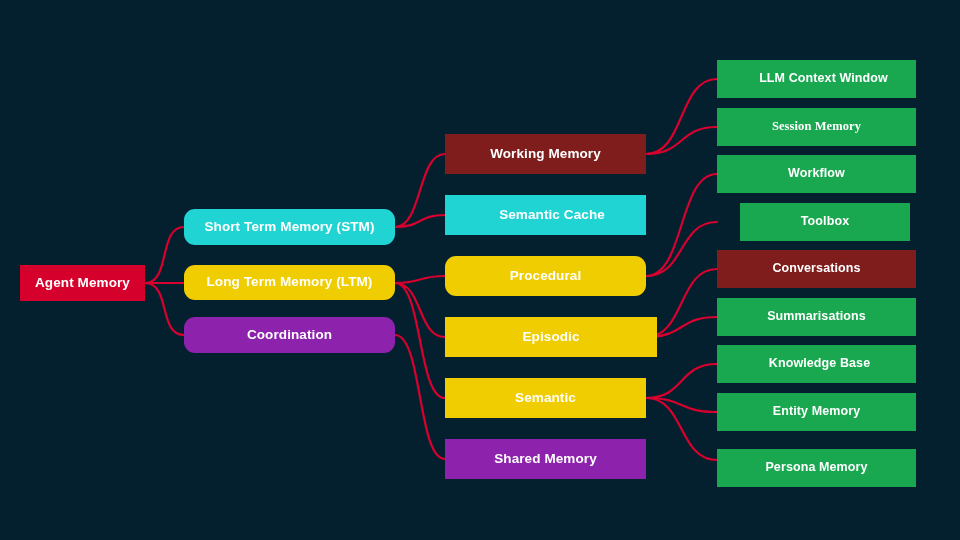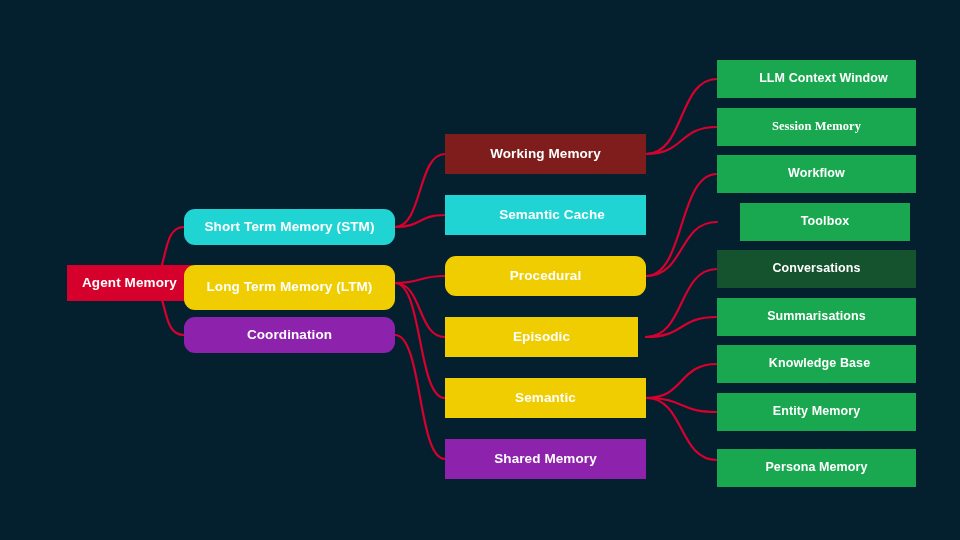--- a/index.html
+++ b/index.html
@@ -62,63 +62,63 @@
       <path d="M 646 154 C 685.05 154, 677.95 127, 717 127" fill="none" stroke="#d8002e" stroke-width="2.2" stroke-linecap="round"></path>
       <path d="M 646 276 C 685.05 276, 677.95 174, 717 174" fill="none" stroke="#d8002e" stroke-width="2.2" stroke-linecap="round"></path>
       <path d="M 646 276 C 685.05 276, 677.95 222, 717 222" fill="none" stroke="#d8002e" stroke-width="2.2" stroke-linecap="round"></path>
       <path d="M 646 337 C 685.05 337, 677.95 269, 717 269" fill="none" stroke="#d8002e" stroke-width="2.2" stroke-linecap="round"></path>
       <path d="M 646 337 C 685.05 337, 677.95 317, 717 317" fill="none" stroke="#d8002e" stroke-width="2.2" stroke-linecap="round"></path>
       <path d="M 646 398 C 685.05 398, 677.95 364, 717 364" fill="none" stroke="#d8002e" stroke-width="2.2" stroke-linecap="round"></path>
       <path d="M 646 398 C 685.05 398, 677.95 412, 717 412" fill="none" stroke="#d8002e" stroke-width="2.2" stroke-linecap="round"></path>
       <path d="M 646 398 C 685.05 398, 677.95 460, 717 460" fill="none" stroke="#d8002e" stroke-width="2.2" stroke-linecap="round"></path>
     </svg>
   <div id="nodes">
-      <div class="node lvl0" style="left: 20px; top: 265px; width: 125px; height: 36px; background: rgb(213, 0, 43); margin-left: 47px;">
+      <div class="node lvl0" style="left: 20px; top: 265px; width: 125px; height: 36px; background: rgb(213, 0, 43);">
         <span>Agent Memory</span>
       </div>
       <div class="node lvl1" style="left: 184px; top: 209px; width: 211px; height: 36px; background: rgb(32, 212, 212);">
         <span>Short Term Memory (STM)</span>
       </div>
-      <div class="node lvl1" style="left: 184px; top: 265px; width: 211px; height: 45px; background: rgb(239, 205, 0);">
+      <div class="node lvl1" style="left: 184px; top: 265px; width: 211px; height: 35px; background: rgb(239, 205, 0);">
         <span>Long Term Memory (LTM)</span>
       </div>
       <div class="node lvl1" style="left: 184px; top: 317px; width: 211px; height: 36px; background: rgb(141, 34, 172);">
         <span>Coordination</span>
       </div>
       <div class="node lvl2" style="left: 445px; top: 134px; width: 201px; height: 40px; background: #7f1d1d;">
         <span>Working Memory</span>
       </div>
       <div class="node lvl2" style="left: 445px; top: 195px; width: 201px; height: 40px; background: rgb(32, 212, 212); padding-left: 19px;">
         <span>Semantic Cache</span>
       </div>
       <div class="node lvl2" style="left: 445px; top: 256px; width: 201px; height: 40px; background: rgb(239, 205, 0); border-radius: 11px;">
         <span>Procedural</span>
       </div>
-      <div class="node lvl2" style="left: 445px; top: 317px; width: 193px; height: 40px; background: rgb(239, 205, 0);">
+      <div class="node lvl2" style="left: 445px; top: 317px; width: 212px; height: 40px; background: rgb(239, 205, 0);">
         <span>Episodic</span>
       </div>
       <div class="node lvl2" style="left: 445px; top: 378px; width: 201px; height: 40px; background: rgb(239, 205, 0);">
         <span>Semantic</span>
       </div>
       <div class="node lvl2" style="left: 445px; top: 439px; width: 201px; height: 40px; background: rgb(141, 34, 172);">
         <span>Shared Memory</span>
       </div>
       <div class="node lvl3" style="left: 717px; top: 60px; width: 199px; height: 38px; background: rgb(25, 168, 80); padding-left: 20px;">
         <span>LLM Context Window</span>
       </div>
       <div class="node lvl3" style="left: 717px; top: 108px; width: 199px; height: 38px; background: rgb(25, 168, 80); font-family: Liberation Serif, serif;">
         <span>Session Memory</span>
       </div>
       <div class="node lvl3" style="left: 717px; top: 155px; width: 199px; height: 38px; background: rgb(25, 168, 80);">
         <span>Workflow</span>
       </div>
       <div class="node lvl3" style="left: 717px; top: 203px; width: 170px; height: 38px; background: rgb(25, 168, 80); margin-left: 23px;">
         <span>Toolbox</span>
       </div>
-      <div class="node lvl3" style="left: 717px; top: 250px; width: 199px; height: 38px; background: #14532d;">
+      <div class="node lvl3" style="left: 717px; top: 250px; width: 199px; height: 38px; background: #7f1d1d;">
         <span>Conversations</span>
       </div>
       <div class="node lvl3" style="left: 717px; top: 298px; width: 199px; height: 38px; background: rgb(25, 168, 80);">
         <span>Summarisations</span>
       </div>
       <div class="node lvl3" style="left: 717px; top: 345px; width: 199px; height: 38px; background: rgb(25, 168, 80); padding-left: 12px;">
         <span>Knowledge Base</span>
       </div>
       <div class="node lvl3" style="left: 717px; top: 393px; width: 199px; height: 38px; background: rgb(25, 168, 80);">
         <span>Entity Memory</span>

